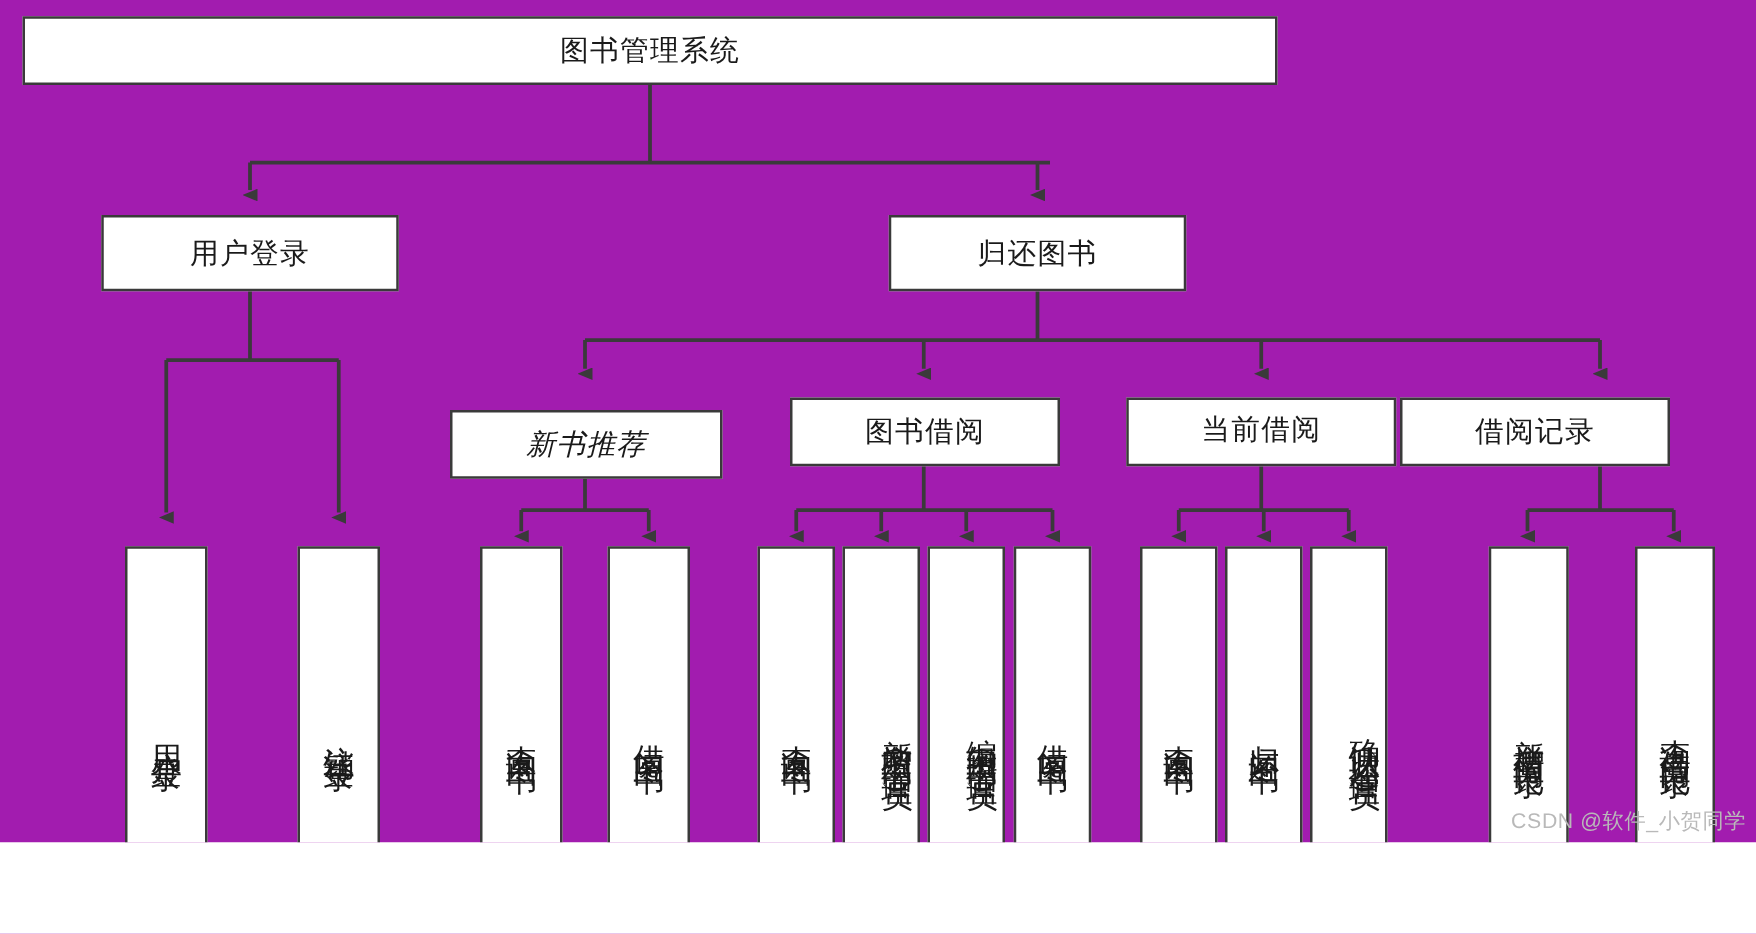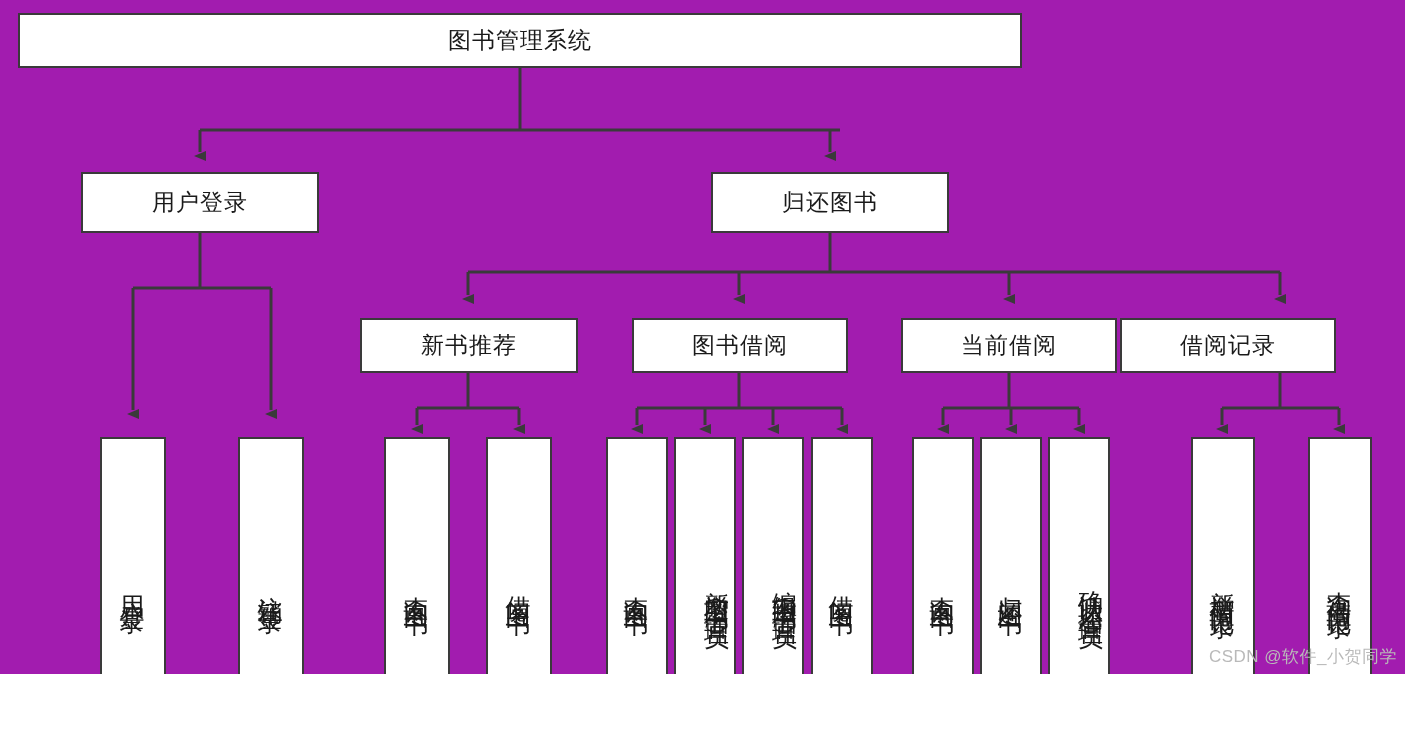--- a/index.html
+++ b/index.html
@@ -123,25 +123,25 @@
       <path d="M1339,408 L1339,425" marker-end="url(#arrow)"></path>
     </g>
   </svg>
 
   <div class="node horizontal" style="left:18px; top:13px; width:1004px; height:55px;">图书管理系统</div>
 
   <div class="node horizontal" style="left:81px; top:172px; width:238px; height:61px;">用户登录</div>
 
   <div class="node horizontal" style="left:711px; top:172px; width:238px; height:61px;">归还图书</div>
 
-  <div class="node horizontal" style="left:360px; top:318px; width:218px; height:55px;">新书推荐</div>
+  <div class="node horizontal" style="left:360px; top:328px; width:218px; height:55px;font-style:italic;">新书推荐</div>
 
   <div class="node horizontal" style="left:632px; top:318px; width:216px; height:55px;text-align:right;">图书借阅</div>
 
-  <div class="node horizontal" style="left:901px; top:318px; width:216px; height:55px;">当前借阅</div>
+  <div class="node horizontal" style="left:901px; top:318px; width:216px; height:55px;font-family:Liberation Mono, monospace;">当前借阅</div>
 
   <div class="node horizontal" style="left:1120px; top:318px; width:216px; height:55px;">借阅记录</div>
 
   <div class="node vertical v-center" style="left:100px; top:437px; width:66px; height:298px;">用户登录</div>
 
   <div class="node vertical v-center" style="left:238px; top:437px; width:66px; height:298px;">注销登录</div>
 
   <div class="node vertical v-center" style="left:384px; top:437px; width:66px; height:298px;">查询图书</div>
 
   <div class="node vertical v-center" style="left:486px; top:437px; width:66px; height:298px;">借阅图书</div>

